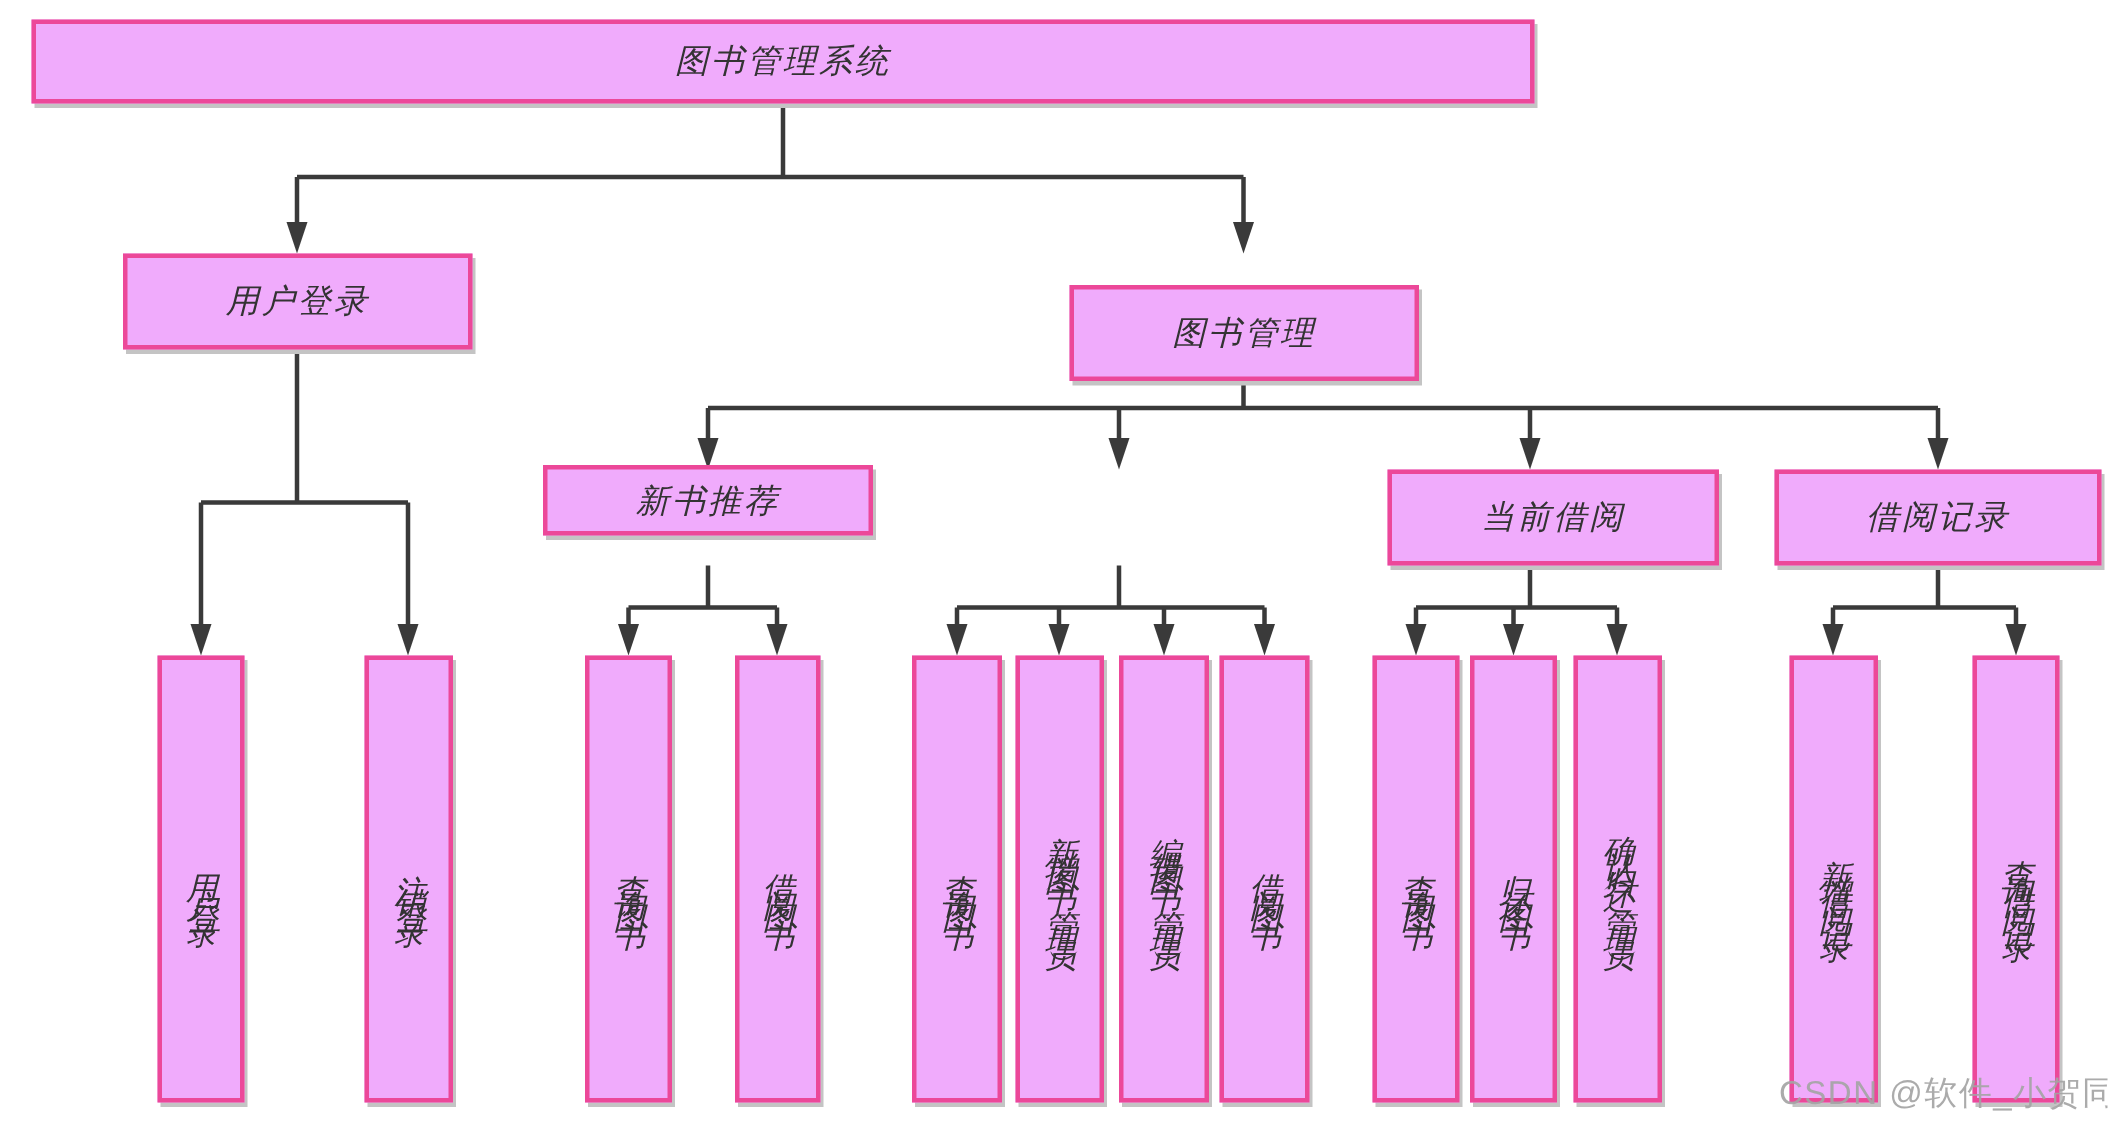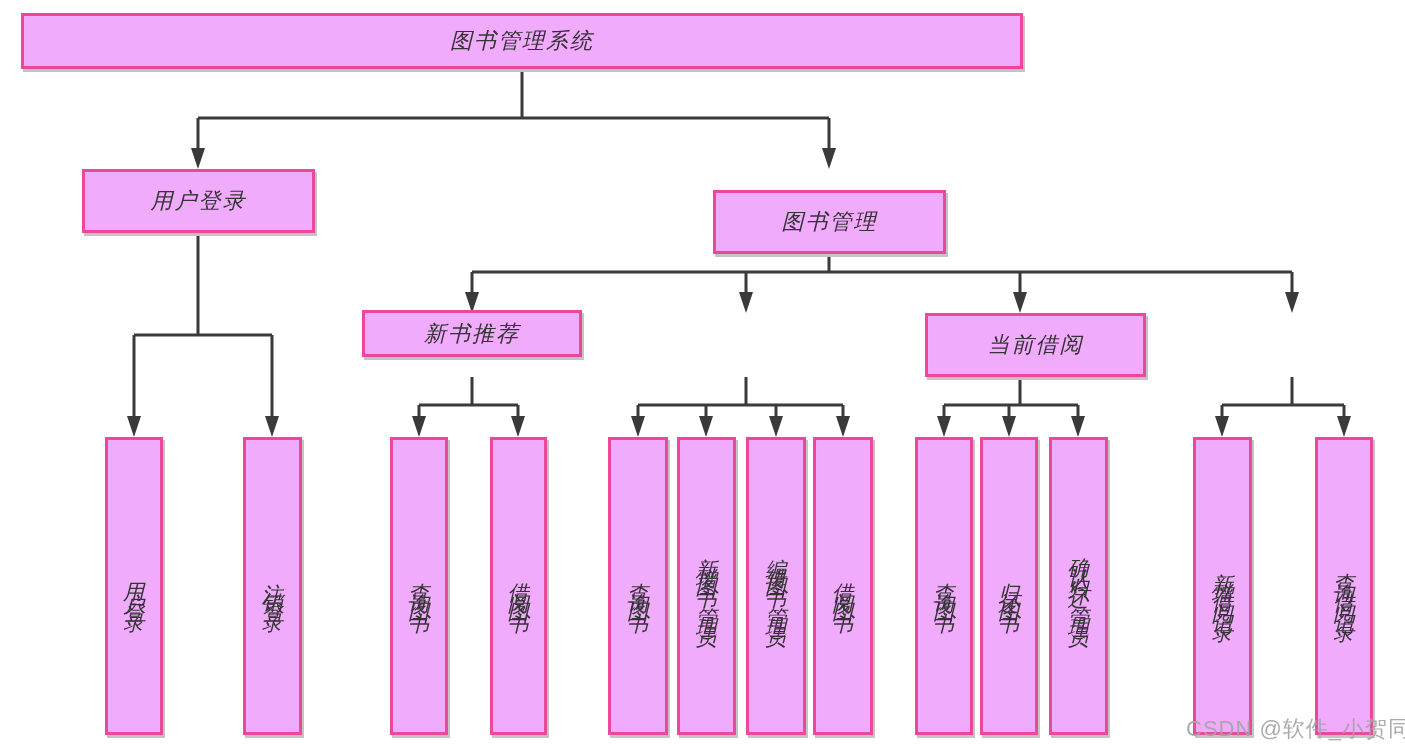--- a/index.html
+++ b/index.html
@@ -116,20 +116,21 @@
     </g>
   </svg>
 
   <div class="hbox" style="left:21px; top:13px; width:1002px; height:56px;">图书管理系统</div>
 
   <div class="hbox" style="left:82px; top:169px; width:233px; height:64px;">用户登录</div>
   <div class="hbox" style="left:713px; top:169px; width:233px; height:64px;margin-top:21px;">图书管理</div>
 
   <div class="hbox" style="left:362px; top:310px; width:220px; height:47px;">新书推荐</div>
   <div class="hbox" style="left:910px; top:313px; width:221px; height:64px;margin-left:15px;">当前借阅</div>
+  <div class="hbox" style="left:1183px; top:313px; width:218px; height:64px;">借阅记录</div>
 
   <div class="vbox" style="left:105px; top:437px; width:58px; height:298px;">用户登录</div>
   <div class="vbox" style="left:243px; top:437px; width:59px; height:298px;">注销登录</div>
 
   <div class="vbox" style="left:390px; top:437px; width:58px; height:298px;">查询图书</div>
   <div class="vbox" style="left:490px; top:437px; width:57px; height:298px;">借阅图书</div>
 
   <div class="vbox" style="left:608px; top:437px; width:60px; height:298px;">查询图书</div>
   <div class="vbox" style="left:677px; top:437px; width:59px; height:298px;">新增图书（管理员）</div>
   <div class="vbox" style="left:746px; top:437px; width:60px; height:298px;">编辑图书（管理员）</div>

